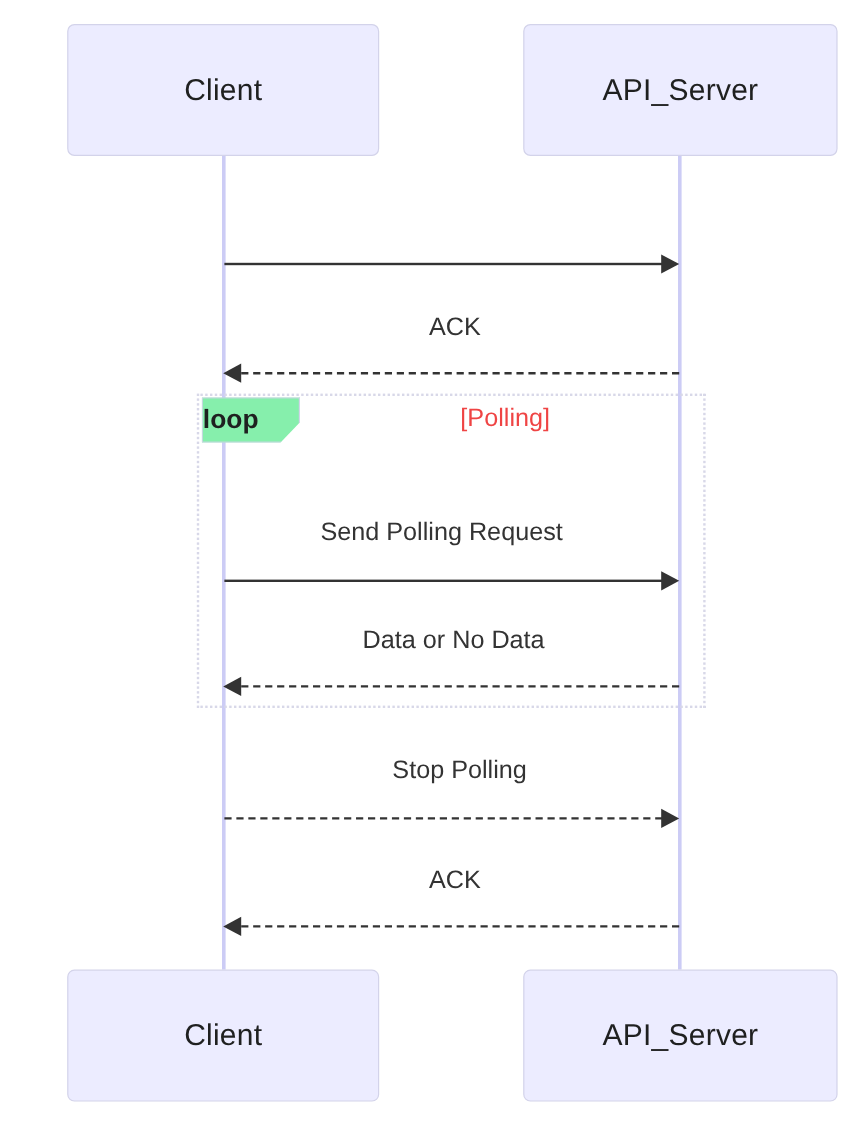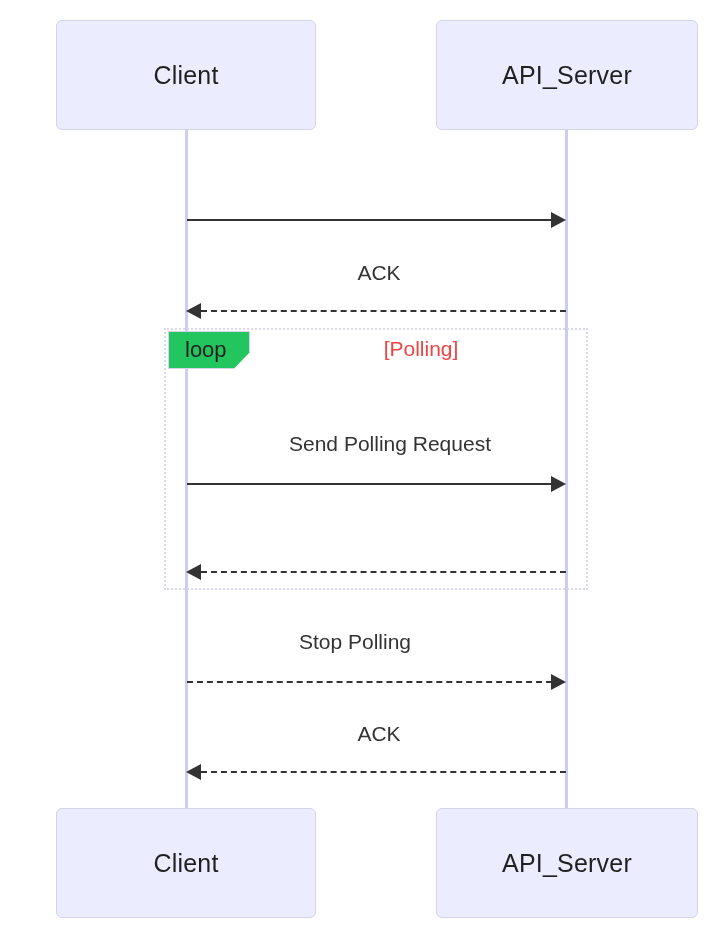--- a/index.html
+++ b/index.html
@@ -75,27 +75,28 @@
   }
   .loop-box {
     position: absolute;
     box-sizing: border-box;
     border: 2px dotted #D8D8E8;
     background: transparent;
   }
   .loop-tag {
     position: absolute;
     box-sizing: border-box;
-    background: #22c55e;
+    background: #86efac;
     border: 1.5px solid #D3D3EA;
     display: flex;
     align-items: center;
-    padding-left: 16px;
+    padding-left: 0;
     -webkit-clip-path: polygon(0 0, 100% 0, 100% 55%, 80% 100%, 0 100%);
     clip-path: polygon(0 0, 100% 0, 100% 55%, 80% 100%, 0 100%);
+    font-weight: bold;
   }
   .loop-tag-label {
     font-size: 22px;
     color: #1f2020;
     font-family: "Liberation Sans", sans-serif;
     white-space: nowrap;
   }
   .loop-condition {
     position: absolute;
     font-size: 21px;
@@ -126,28 +127,29 @@
   <div class="msg-label" style="left:358px; top:261px;">ACK</div>
   <div class="msg-line dashed" style="left:180px; top:310px; width:365px;"></div>
   <div class="arrow-head left" style="left:165px; top:303px;"></div>
 
   <div class="loop-box" style="left:143px; top:328px; width:424px; height:262px;"></div>
   <div class="loop-tag" style="left:147px; top:331px; width:82px; height:38px;">
     <span class="loop-tag-label">loop</span>
   </div>
   <div class="loop-condition" style="left:400px; top:337px;">[Polling]</div>
 
-  <div class="msg-label" style="left:369px; top:432px;">Send Polling Request</div>
+  <div class="msg-label" style="left:347px; top:432px;">Send Polling Request</div>
   <div class="msg-line" style="left:166px; top:483px; width:365px;"></div>
   <div class="arrow-head right" style="left:530px; top:476px;"></div>
 
+  <div class="msg-label" style="left:357px; top:522px;">Data or No Data</div>
   <div class="msg-line dashed" style="left:180px; top:571px; width:365px;"></div>
   <div class="arrow-head left" style="left:165px; top:564px;"></div>
 
-  <div class="msg-label" style="left:334px; top:630px;">Stop Polling</div>
+  <div class="msg-label" style="left:362px; top:630px;">Stop Polling</div>
   <div class="msg-line dashed" style="left:166px; top:681px; width:365px;"></div>
   <div class="arrow-head right" style="left:530px; top:674px;"></div>
 
   <div class="msg-label" style="left:358px; top:722px;">ACK</div>
   <div class="msg-line dashed" style="left:180px; top:771px; width:365px;"></div>
   <div class="arrow-head left" style="left:165px; top:764px;"></div>
 
   <div class="participant-box" style="left:35px; top:808px; width:260px; height:110px;">
     <span class="participant-label">Client</span>
   </div>

